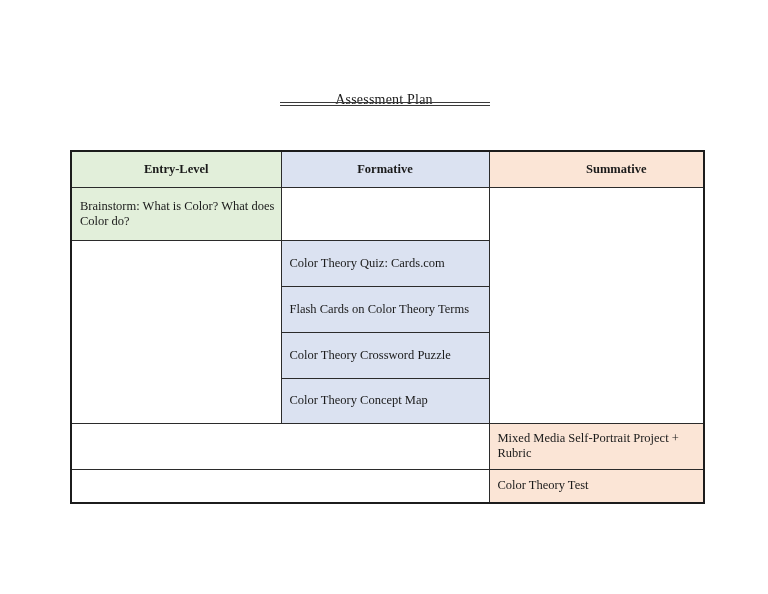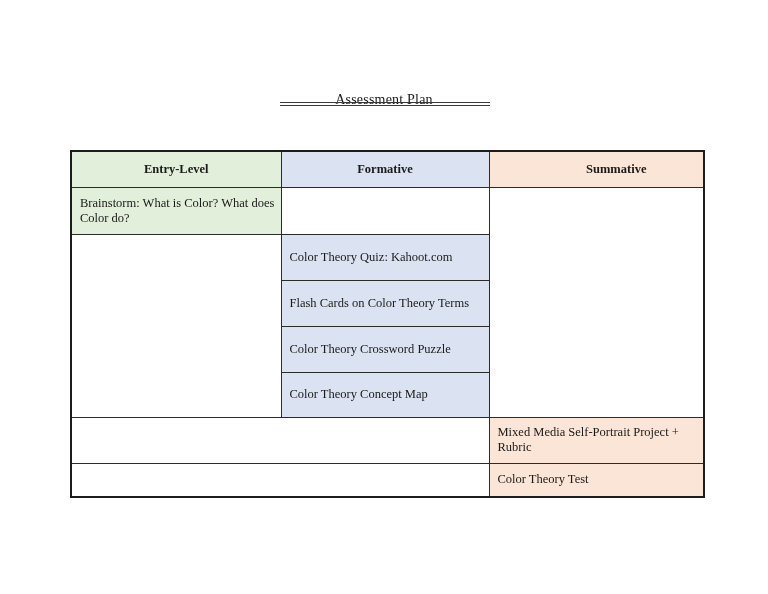--- a/index.html
+++ b/index.html
@@ -48,21 +48,21 @@
   table.assessment th {
     font-weight: bold;
     text-align: center;
     height: 36px;
     padding: 2px 4px;
   }
   table.assessment td {
     text-align: left;
     padding: 2px 6px 2px 8px;
   }
-  tr.r1 { height: 47px; }
+  tr.r1 { height: 53px; }
   tr.r2 { height: 46px; }
   tr.r3 { height: 46px; }
   tr.r4 { height: 46px; }
   tr.r5 { height: 45px; }
   tr.r6 { height: 46px; }
   tr.r7 { height: 34px; }
 </style>
 </head>
 <body>
 
@@ -82,21 +82,21 @@
       <th style="background-color: rgb(219, 226, 241);">Formative</th>
       <th style="background-color: rgb(251, 229, 214); padding-left: 44px;">Summative</th>
     </tr>
     <tr class="r1">
       <td style="background-color: rgb(226, 239, 218);">Brainstorm: What is Color? What does Color do?</td>
       <td></td>
       <td rowspan="5"></td>
     </tr>
     <tr class="r2">
       <td rowspan="4"></td>
-      <td style="background-color: rgb(219, 226, 241);">Color Theory Quiz: Kahoot.com</td>
+      <td style="background-color: rgb(219, 226, 241);">Color Theory Quiz: Cards.com</td>
     </tr>
     <tr class="r3">
       <td style="background-color: rgb(219, 226, 241); margin-left: 20px;">Flash Cards on Color Theory Terms</td>
     </tr>
     <tr class="r4">
       <td style="background-color: rgb(219, 226, 241); margin-left: 28px;">Color Theory Crossword Puzzle</td>
     </tr>
     <tr class="r5">
       <td style="background-color: rgb(219, 226, 241);">Color Theory Concept Map</td>
     </tr>

